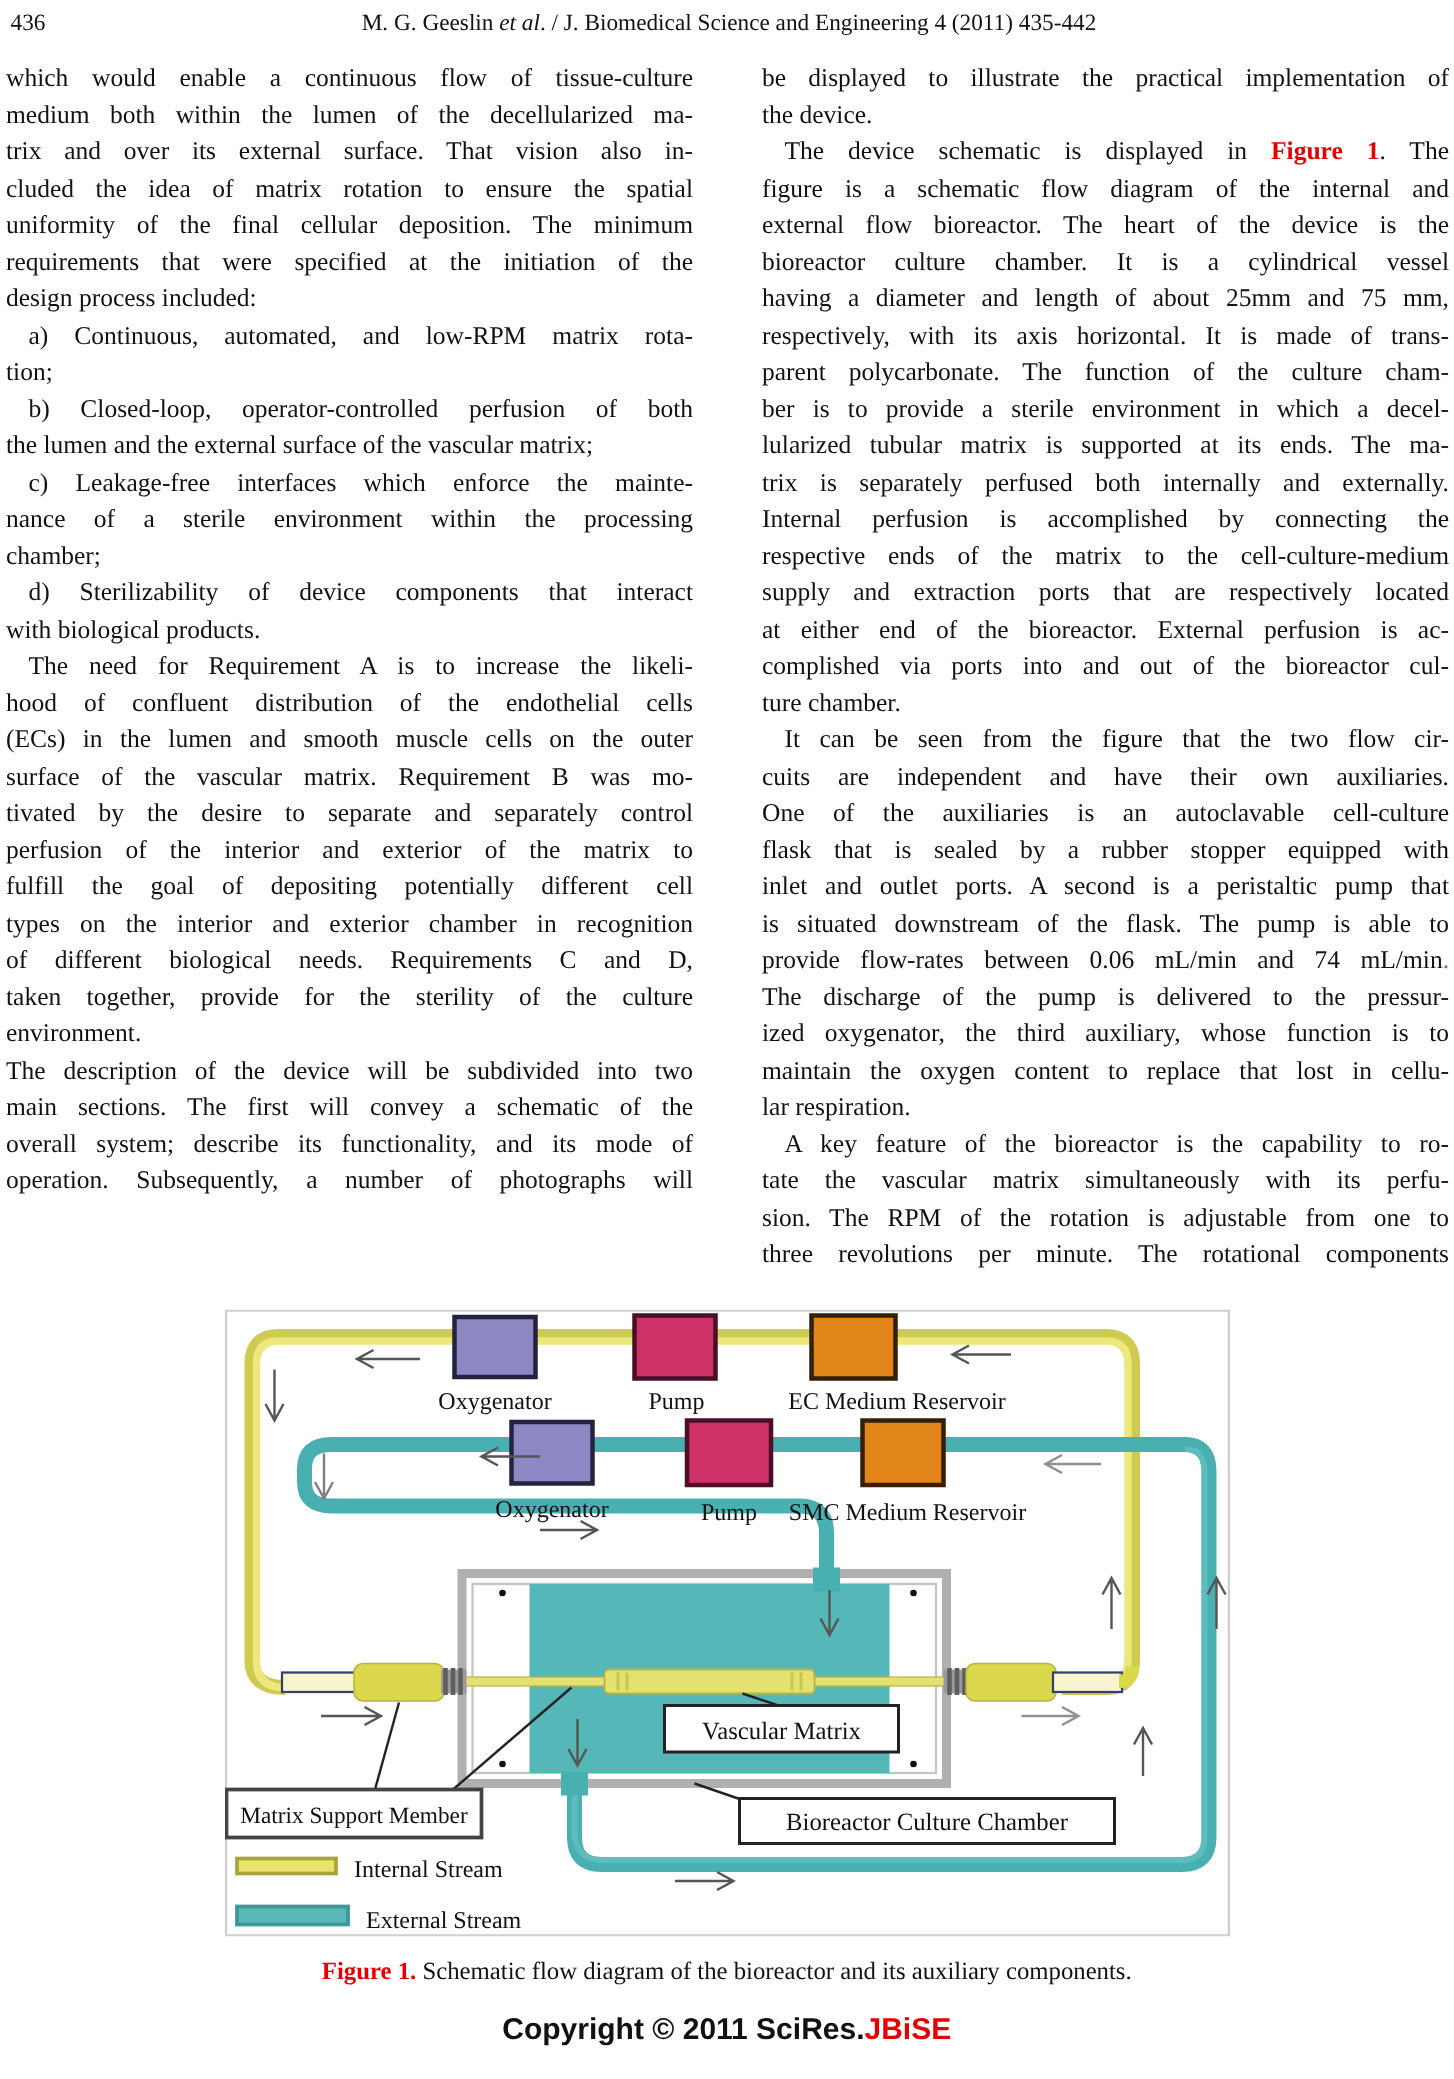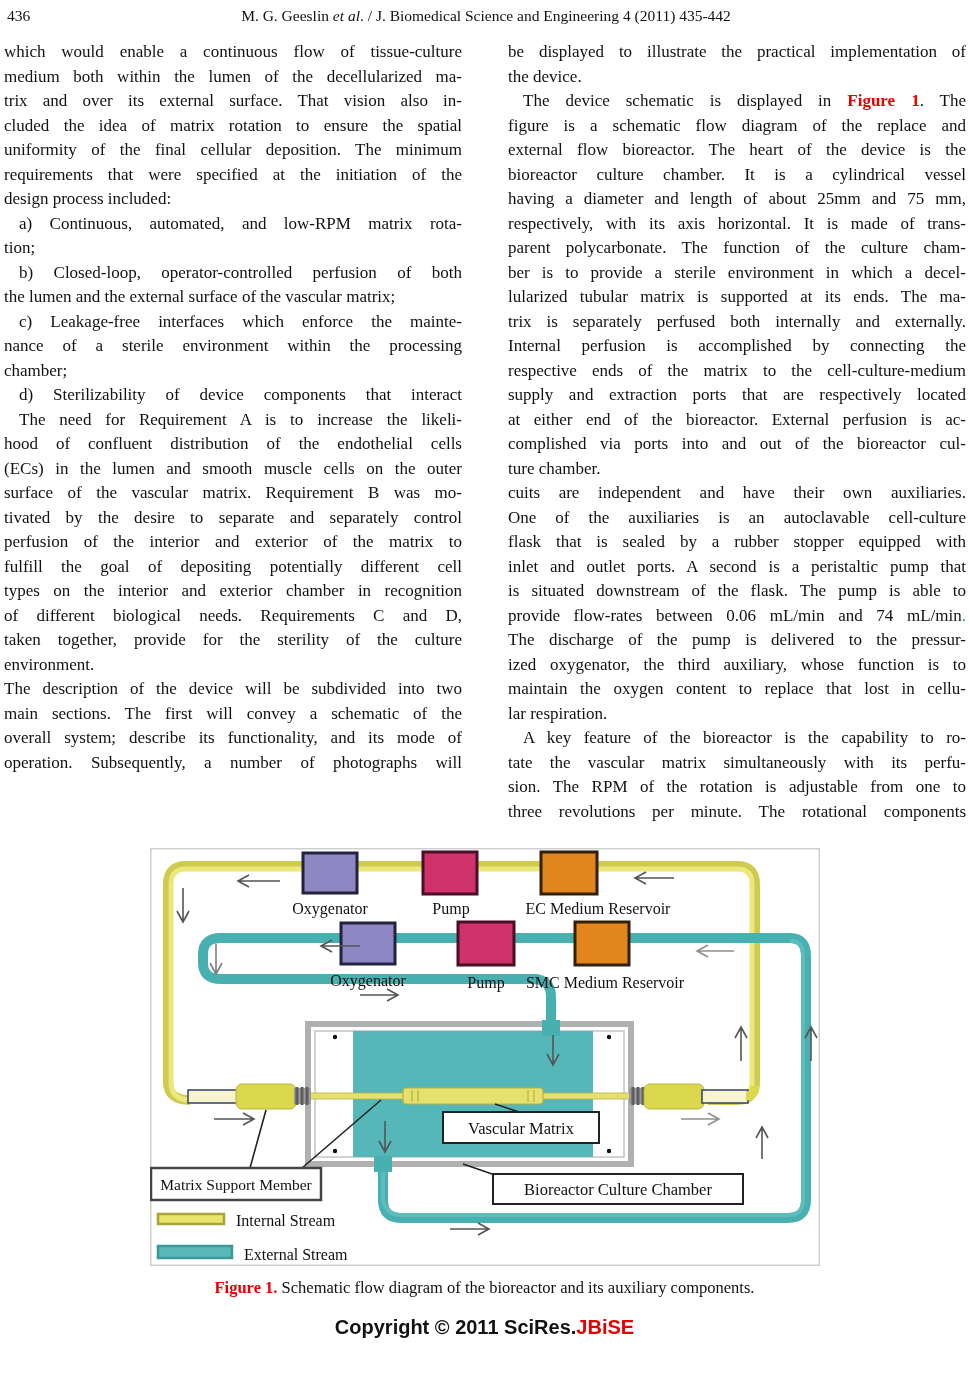--- a/index.html
+++ b/index.html
@@ -43,55 +43,57 @@
       <div class="line j"><span>requirements that were specified at the initiation of the</span></div>
       <div class="line"><span>design process included:</span></div>
       <div class="line j ind"><span>a) Continuous, automated, and low-RPM matrix rota-</span></div>
       <div class="line"><span>tion;</span></div>
       <div class="line j ind"><span>b) Closed-loop, operator-controlled perfusion of both</span></div>
       <div class="line"><span>the lumen and the external surface of the vascular matrix;</span></div>
       <div class="line j ind"><span>c) Leakage-free interfaces which enforce the mainte-</span></div>
       <div class="line j"><span>nance of a sterile environment within the processing</span></div>
       <div class="line"><span>chamber;</span></div>
       <div class="line j ind"><span>d) Sterilizability of device components that interact</span></div>
+      <div class="line"><span>with biological products.</span></div>
       <div class="line j ind"><span>The need for Requirement A is to increase the likeli-</span></div>
       <div class="line j"><span>hood of confluent distribution of the endothelial cells</span></div>
       <div class="line j"><span>(ECs) in the lumen and smooth muscle cells on the outer</span></div>
       <div class="line j"><span>surface of the vascular matrix. Requirement B was mo-</span></div>
       <div class="line j"><span>tivated by the desire to separate and separately control</span></div>
       <div class="line j"><span>perfusion of the interior and exterior of the matrix to</span></div>
       <div class="line j"><span>fulfill the goal of depositing potentially different cell</span></div>
       <div class="line j"><span>types on the interior and exterior chamber in recognition</span></div>
       <div class="line j"><span>of different biological needs. Requirements C and D,</span></div>
       <div class="line j"><span>taken together, provide for the sterility of the culture</span></div>
       <div class="line"><span>environment.</span></div>
       <div class="line j"><span>The description of the device will be subdivided into two</span></div>
       <div class="line j"><span>main sections. The first will convey a schematic of the</span></div>
       <div class="line j"><span>overall system; describe its functionality, and its mode of</span></div>
       <div class="line j"><span>operation. Subsequently, a number of photographs will</span></div>
     </div>
   <div class="col" id="col-right">
       <div class="line j"><span>be displayed to illustrate the practical implementation of</span></div>
       <div class="line"><span>the device.</span></div>
       <div class="line j ind"><span>The device schematic is displayed in </span><span class="figref">Figure 1</span><span>. The</span></div>
-      <div class="line j"><span>figure is a schematic flow diagram of the replace and</span></div>
+      <div class="line j"><span>figure is a schematic flow diagram of the internal and</span></div>
       <div class="line j"><span>external flow bioreactor. The heart of the device is the</span></div>
       <div class="line j"><span>bioreactor culture chamber. It is a cylindrical vessel</span></div>
       <div class="line j"><span>having a diameter and length of about 25mm and 75 mm,</span></div>
       <div class="line j"><span>respectively, with its axis horizontal. It is made of trans-</span></div>
       <div class="line j"><span>parent polycarbonate. The function of the culture cham-</span></div>
       <div class="line j"><span>ber is to provide a sterile environment in which a decel-</span></div>
       <div class="line j"><span>lularized tubular matrix is supported at its ends. The ma-</span></div>
       <div class="line j"><span>trix is separately perfused both internally and externally.</span></div>
       <div class="line j"><span>Internal perfusion is accomplished by connecting the</span></div>
       <div class="line j"><span>respective ends of the matrix to the cell-culture-medium</span></div>
       <div class="line j"><span>supply and extraction ports that are respectively located</span></div>
       <div class="line j"><span>at either end of the bioreactor. External perfusion is ac-</span></div>
       <div class="line j"><span>complished via ports into and out of the bioreactor cul-</span></div>
       <div class="line"><span>ture chamber.</span></div>
+      <div class="line j ind"><span>It can be seen from the figure that the two flow cir-</span></div>
       <div class="line j"><span>cuits are independent and have their own auxiliaries.</span></div>
       <div class="line j"><span>One of the auxiliaries is an autoclavable cell-culture</span></div>
       <div class="line j"><span>flask that is sealed by a rubber stopper equipped with</span></div>
       <div class="line j"><span>inlet and outlet ports. A second is a peristaltic pump that</span></div>
       <div class="line j"><span>is situated downstream of the flask. The pump is able to</span></div>
       <div class="line j"><span>provide flow-rates between 0.06 mL/min and 74 mL/min</span><span class="blueperiod">.</span></div>
       <div class="line j"><span>The discharge of the pump is delivered to the pressur-</span></div>
       <div class="line j"><span>ized oxygenator, the third auxiliary, whose function is to</span></div>
       <div class="line j"><span>maintain the oxygen content to replace that lost in cellu-</span></div>
       <div class="line"><span>lar respiration.</span></div>

